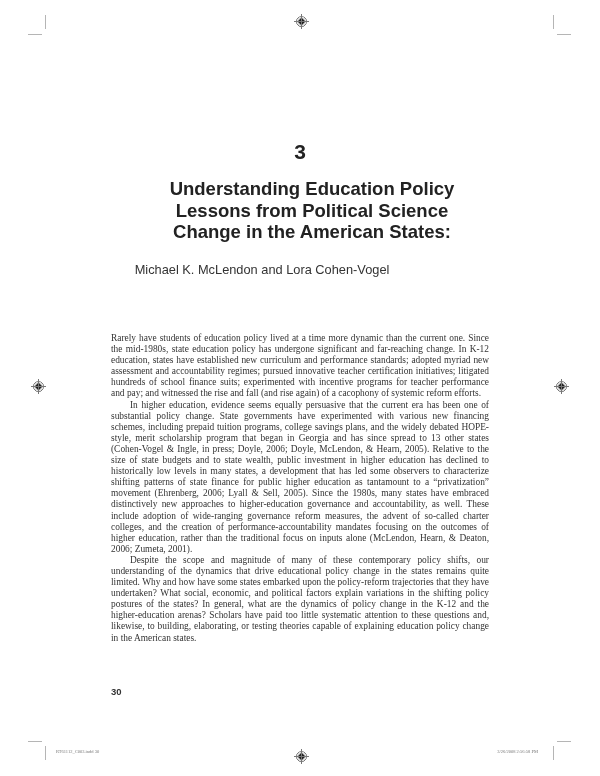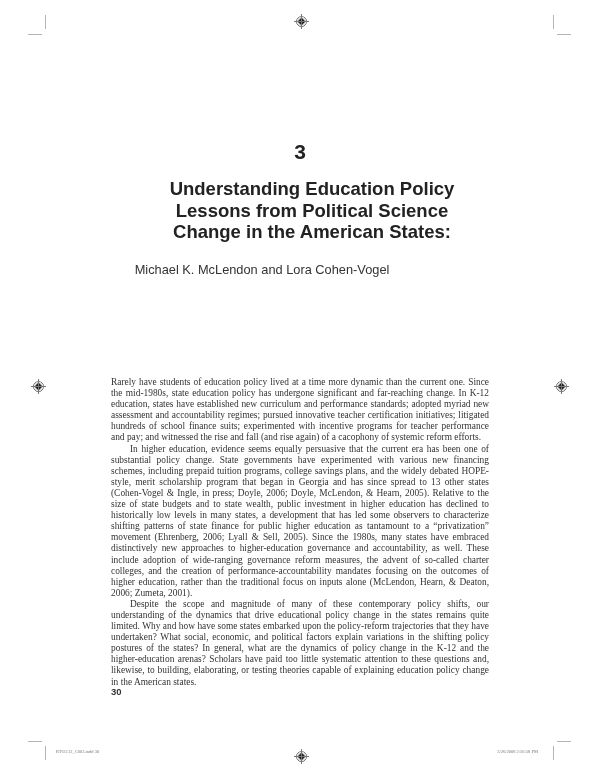--- a/index.html
+++ b/index.html
@@ -5,21 +5,21 @@
     html, body { margin: 0; padding: 0; background: #ffffff; }
     body { width: 600px; height: 776px; position: relative; overflow: hidden; font-family: "Liberation Serif", serif; color: #2a2a2a; }
     .crop { position: absolute; background: #b5b5b5; }
     .reg { position: absolute; width: 11px; height: 11px; border-radius: 50%; background: radial-gradient(circle, #222 0 2.5px, #888 2.5px 3.5px, #ddd 3.5px 4.5px, #777 4.5px 5.5px, transparent 5.5px); }
     .reg::before { content: ""; position: absolute; left: 5px; top: -2px; width: 1px; height: 15px; background: #777; }
     .reg::after { content: ""; position: absolute; top: 5px; left: -2px; height: 1px; width: 15px; background: #777; }
     .chapter-num { position: absolute; top: 140px; left: 0; width: 600px; text-align: center; font-family: "Liberation Sans", sans-serif; font-weight: bold; font-size: 21px; color: #222; }
     .chapter-title { position: absolute; top: 178px; left: 0; width: 600px; text-align: center; font-family: "Liberation Sans", sans-serif; font-weight: bold; font-size: 18.5px; line-height: 21.5px; color: #222; padding-left: 12px; }
     .chapter-title div { white-space: nowrap; }
     .authors { position: absolute; top: 262px; left: 0; width: 524px; text-align: center; font-family: "Liberation Sans", sans-serif; font-size: 12.8px; color: #333; }
-    .body-text { position: absolute; top: 333px; left: 111px; width: 378px; font-size: 9.4px; line-height: 11.1px; text-align: justify; color: #333; margin-top: 44px; }
+    .body-text { position: absolute; top: 333px; left: 111px; width: 378px; font-size: 9.4px; line-height: 11.1px; text-align: justify; color: #333; }
     .body-text p { margin: 0; }
     .body-text p.indent { text-indent: 19px; }
     .page-num { position: absolute; top: 686px; left: 111px; font-family: "Liberation Sans", sans-serif; font-weight: bold; font-size: 9.5px; color: #333; }
     .slug { position: absolute; top: 749px; font-size: 4.5px; color: #777; font-family: "Liberation Serif", serif; white-space: nowrap; }
   </style>
 </head>
 <body>
 
 <div class="crop" style="left:45px;top:15px;width:1px;height:14px;"></div>
 <div class="crop" style="left:28px;top:34px;width:14px;height:1px;"></div>

